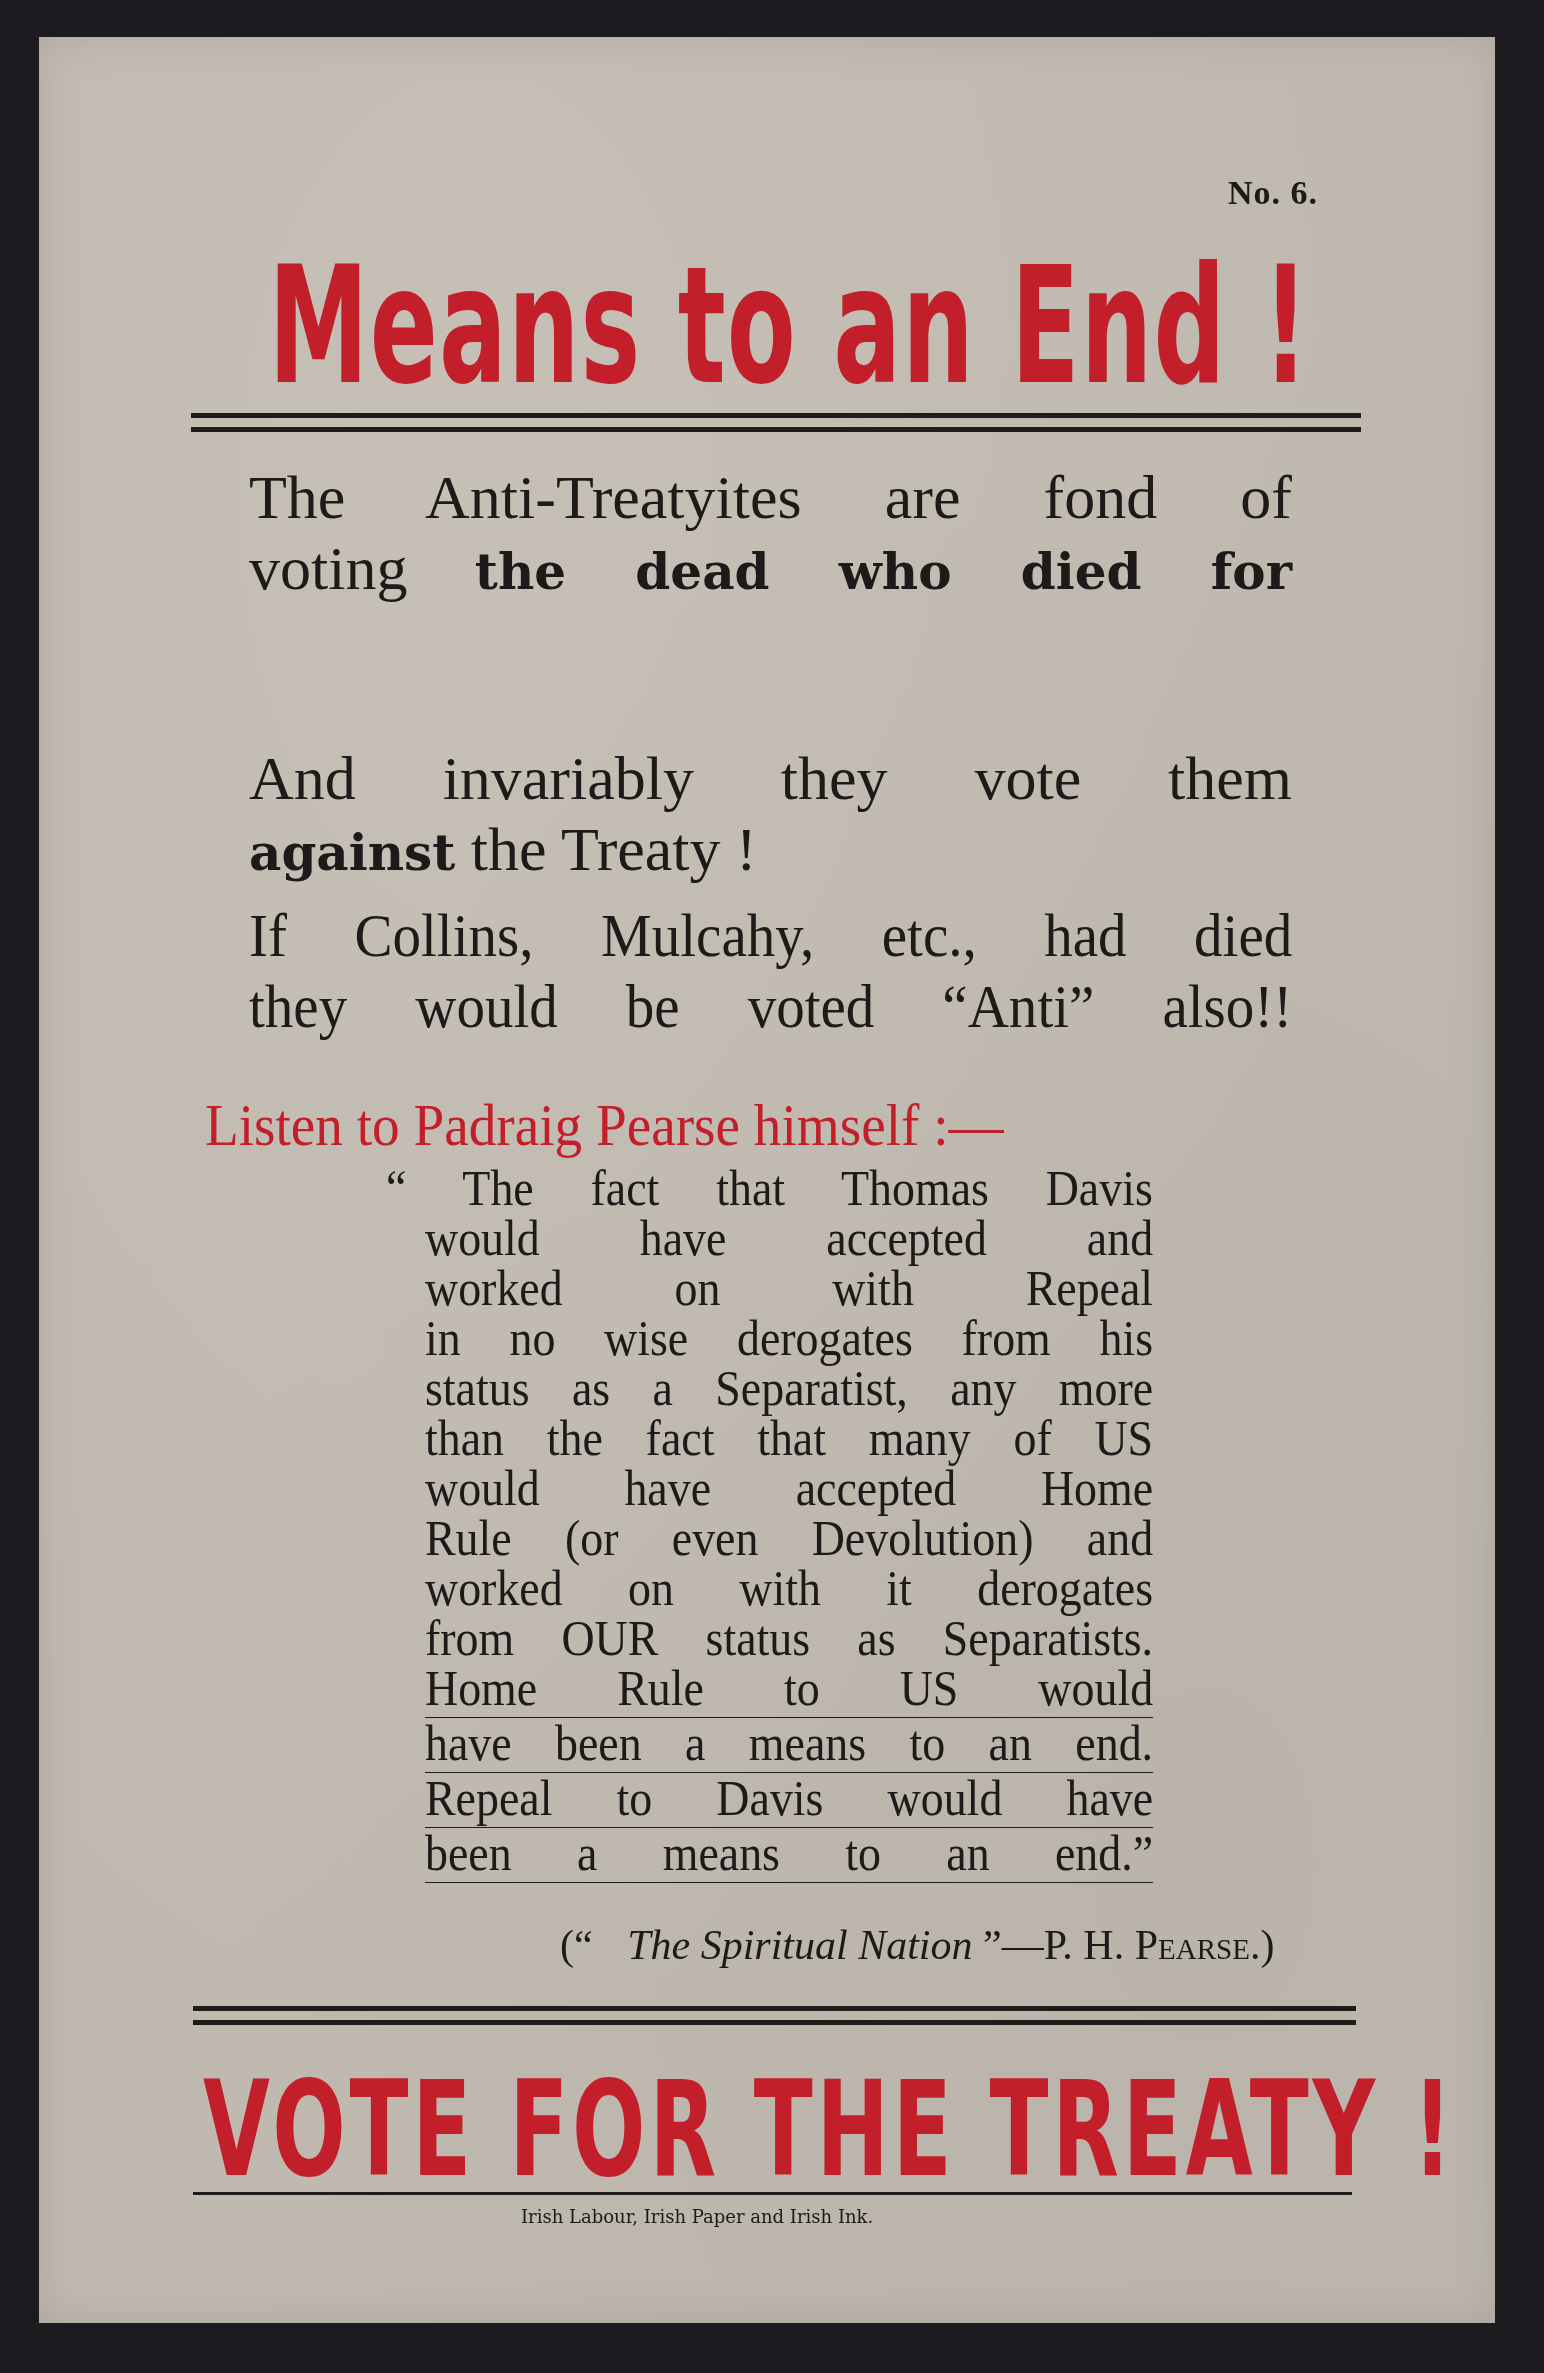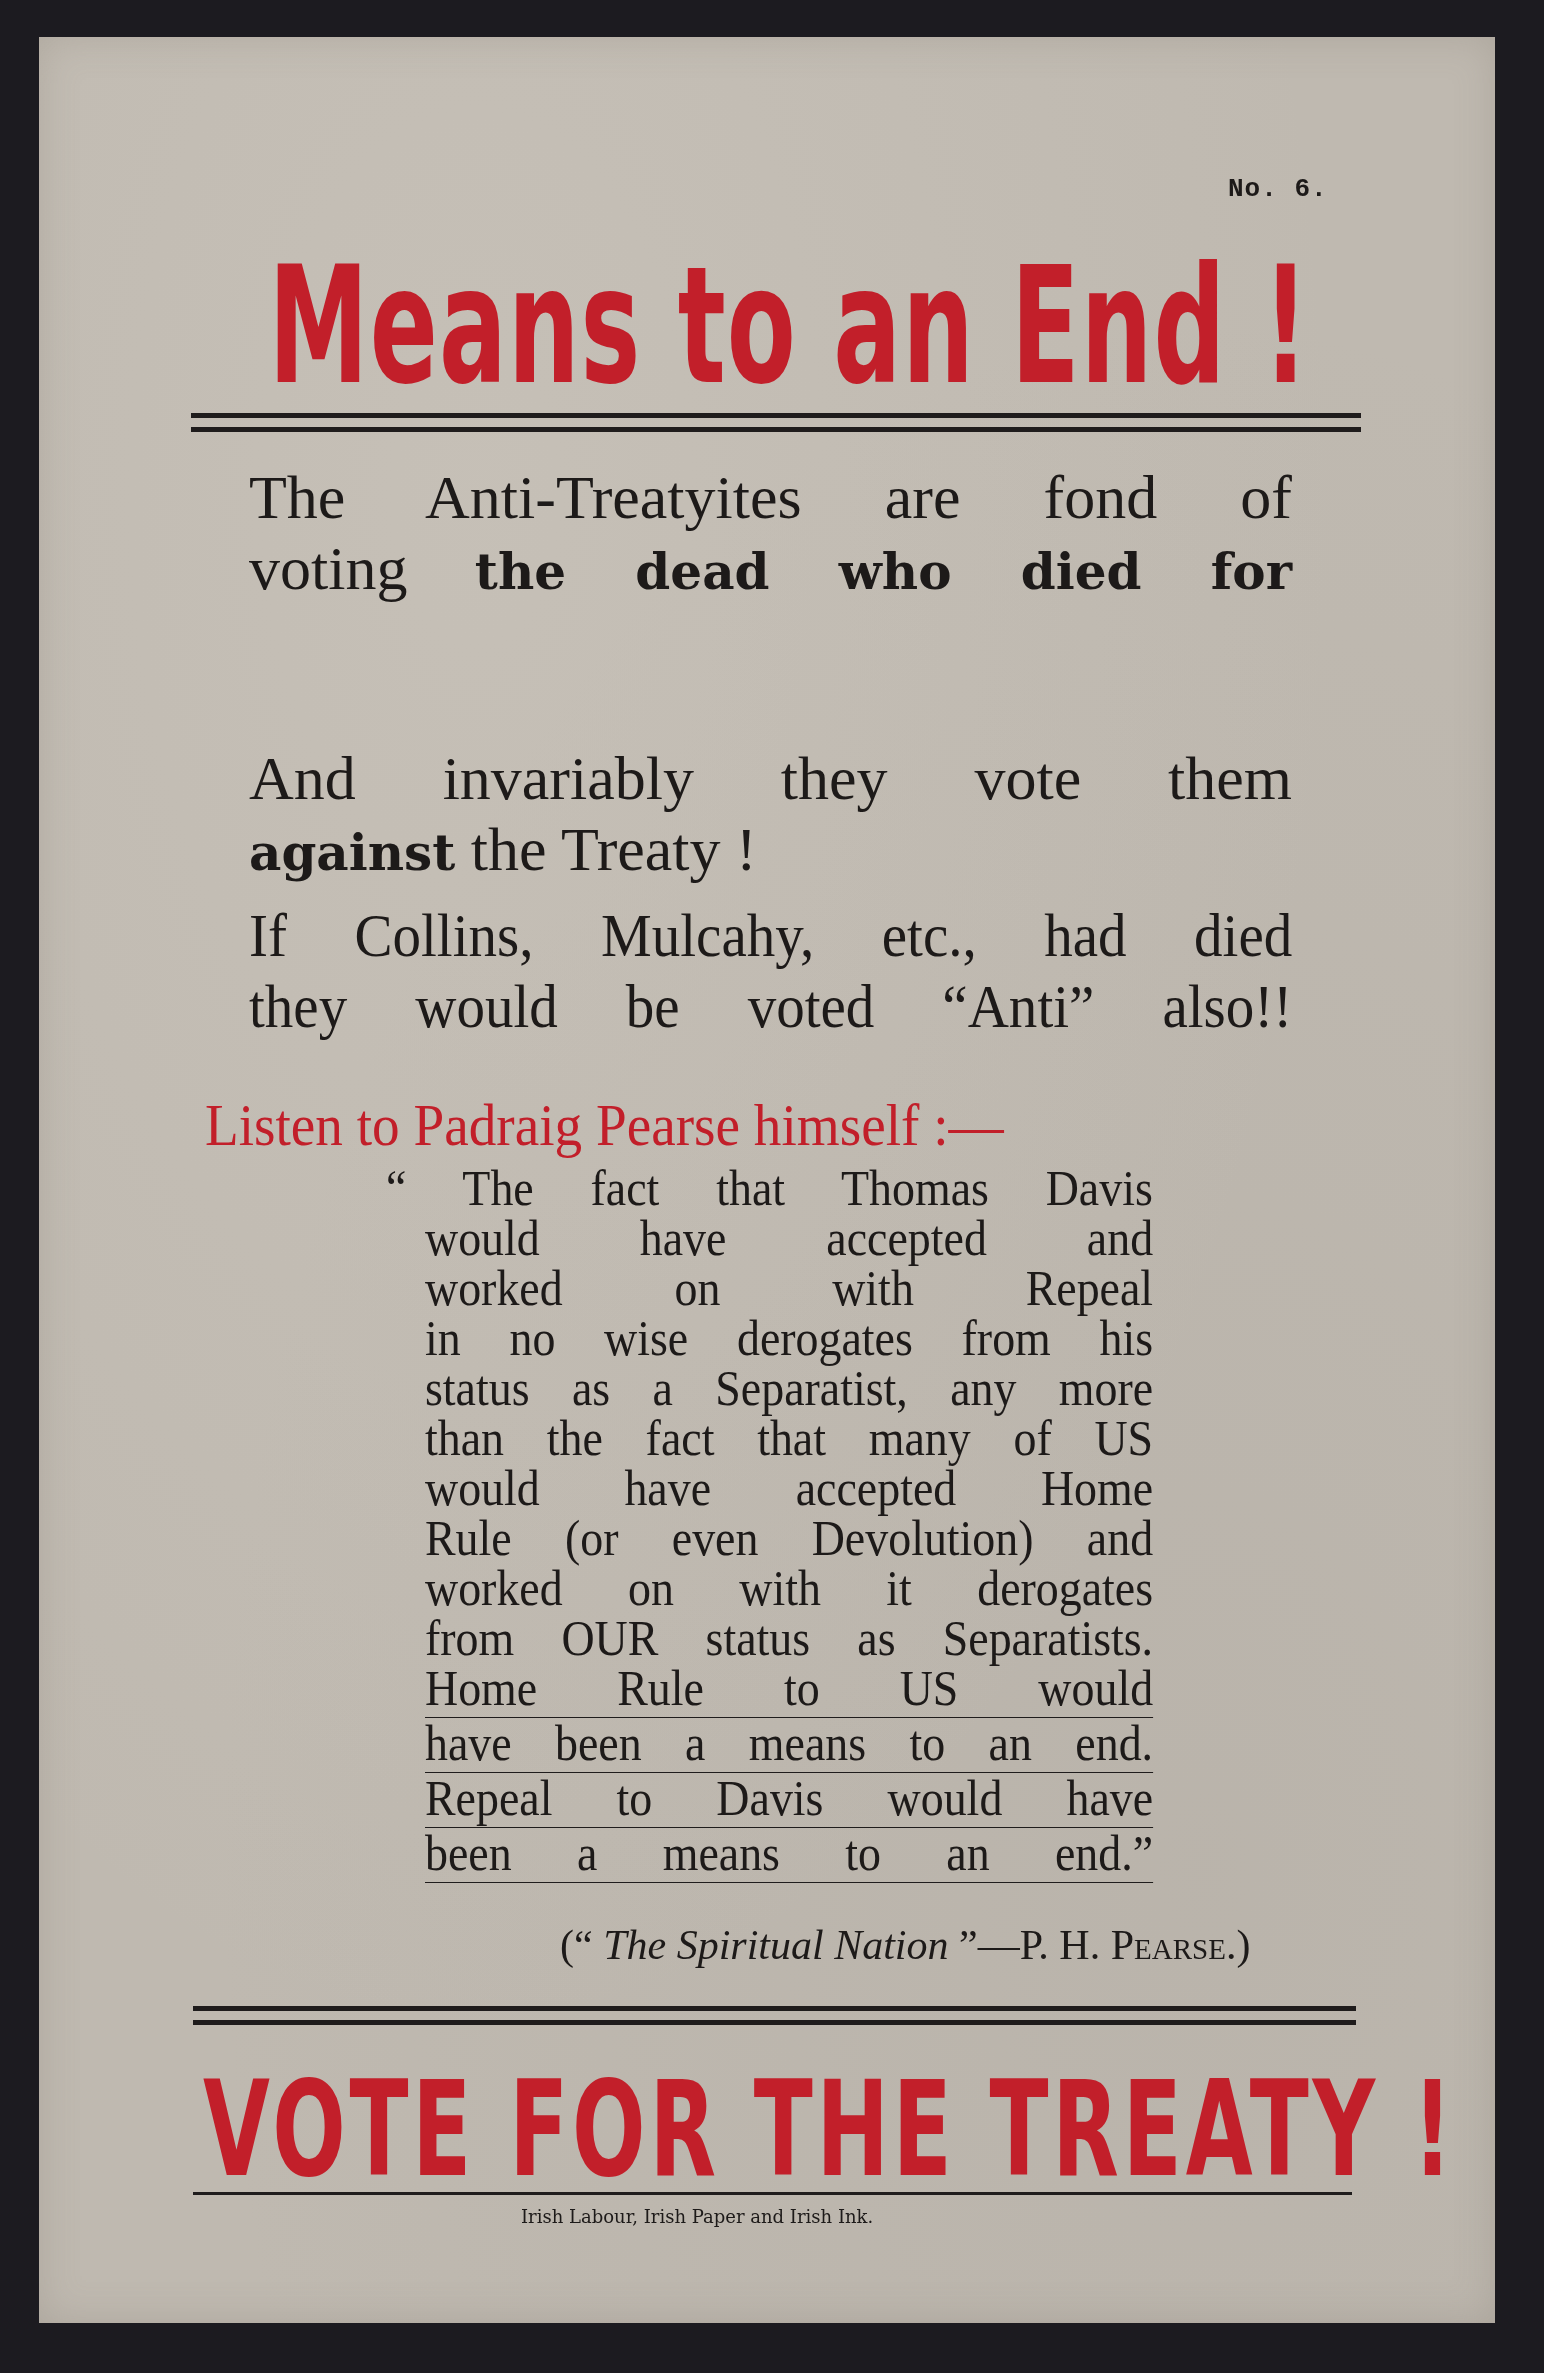--- a/index.html
+++ b/index.html
@@ -13,22 +13,22 @@
     background:#bfb9b0;
     background-image:
       radial-gradient(ellipse at 30% 20%, rgba(210,204,195,0.35), rgba(0,0,0,0) 60%),
       radial-gradient(ellipse at 80% 80%, rgba(170,164,156,0.25), rgba(0,0,0,0) 60%);
     box-shadow: inset 0 0 39px rgba(120,110,100,0.25);
   }
   .abs { position:absolute; white-space:nowrap; }
   .ink { color:#1d1a19; }
   .red { color:#c21f2a; }
   .num {
-    left:1228px; top:174px; font-family:Liberation Mono, monospace; font-weight:bold;
-    font-size:26px; letter-spacing:1px;
+    left:1228px; top:174px; font-family:Liberation Serif, serif; font-weight:bold;
+    font-size:34px; letter-spacing:1px;
   }
   .title {
     left:210px; top:239px; width:1159px; text-align:center;
     font-family:"DejaVu Sans", sans-serif; font-weight:bold;
     font-size:162px; line-height:174px;
     transform:scaleX(0.62); transform-origin:left top; width:1868px;
     letter-spacing:1.9px;
   }
   .rule { position:absolute; background:#1f1c1c; }
   .body-text {
@@ -45,21 +45,21 @@
     left:386px; top:1163px; width:772px; font-size:51px; line-height:50px;
   }
   .quote .line {
     display:block; position:relative; left:0; width:729px; margin-left:39px;
     text-align:justify; text-align-last:justify; height:50px;
     transform:scaleX(0.9); transform-origin:left top; width:809px;
   }
   .quote .first { margin-left:0; width:852px; }
   .u { border-bottom:1.9px solid #1f1c1c; }
   .cite { left:560px; top:1921px; font-size:42px; }
-  .cite i { font-style:italic; }
+  .cite i { font-style:italic;margin-left:24px; }
   .sc { font-variant:small-caps; }
   .vote {
     left:203px; top:2057px; font-family:"DejaVu Sans", sans-serif; font-weight:bold;
     font-size:131px; line-height:145px; letter-spacing:5.8px;
     transform:scaleX(0.66); transform-origin:left top;
   }
   .footer {
     left:521px; top:2206px; font-family:"DejaVu Serif", serif; font-weight:normal; font-size:18px;
   }
 </style>

